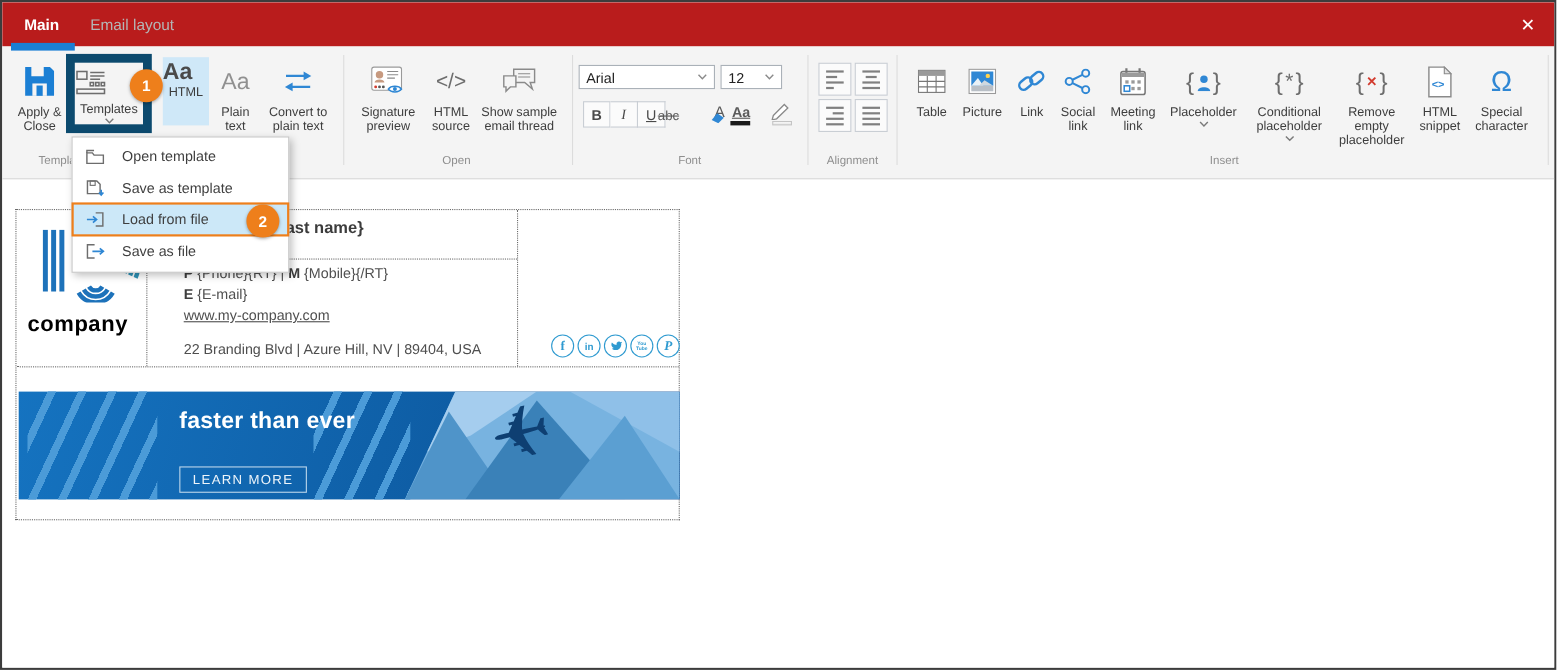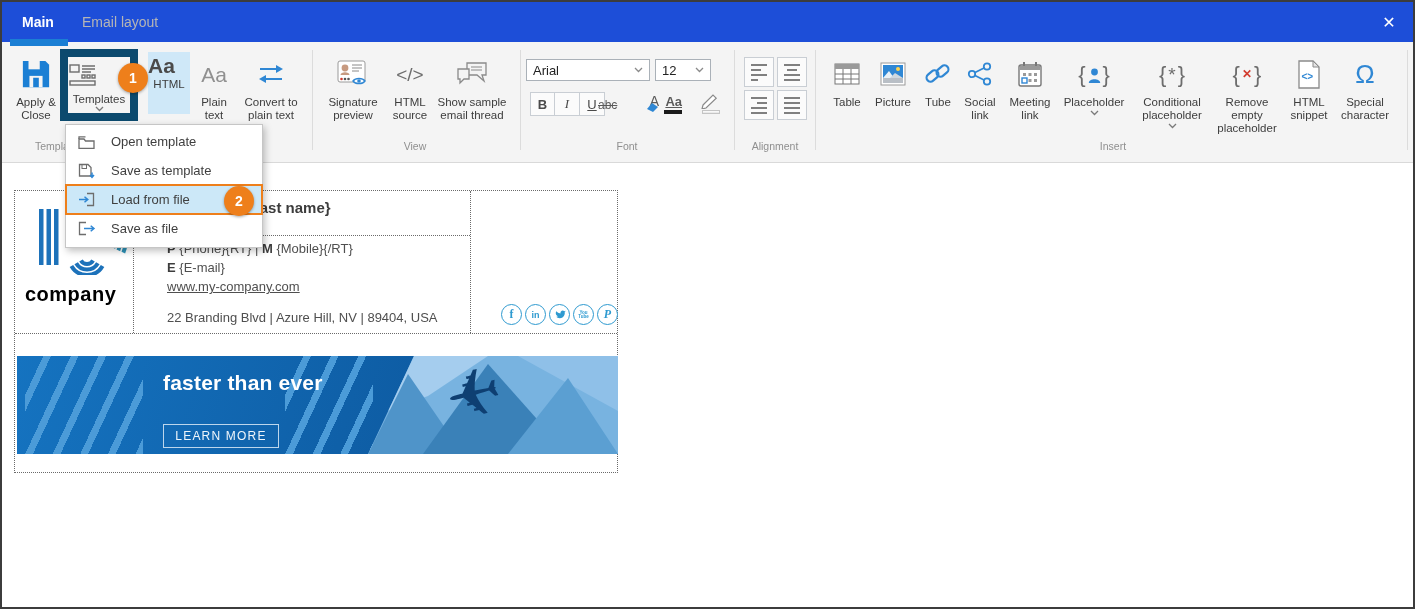--- a/index.html
+++ b/index.html
@@ -1,20 +1,20 @@
 <!DOCTYPE html>
 <html><head>
 <meta charset="utf-8">
 <style>
   * { margin:0; padding:0; box-sizing:border-box; }
   body { background:#e9e9e9; font-family:"Liberation Sans", sans-serif; }
   .page { position:relative; width:1415px; height:609px; background:#fff; border:2px solid #3c3c3c; overflow:hidden; }
 
   
-  .titlebar { position:absolute; left:0; top:0; right:0; height:40px; background:#1d4ed8; z-index:20; }
+  .titlebar { position:absolute; left:0; top:0; right:0; height:40px; background:#b91c1c; z-index:20; }
   .tab { position:absolute; top:12px; font-size:14px; color:#b5b5b5; cursor:default; }
   .tab.active { color:#fff; font-weight:bold; }
   .tab-ind { position:absolute; left:8px; top:37px; width:58px; height:7px; background:#1b7fd4; z-index:21; }
   .close { position:absolute; right:14px; top:11px; color:#fff; font-size:16px; width:20px; text-align:center; }
 
   
   .ribbon { position:absolute; left:0; top:40px; right:0; height:121px; background:#f4f4f4; border-bottom:1px solid #d9d9d9; z-index:5; }
   .rbtn { position:absolute; top:12px; text-align:center; color:#3d3d3d; font-size:11.5px; line-height:13px; }
   .rbtn .ic { height:40px; display:flex; align-items:center; justify-content:center; margin-bottom:2px; }
   .glabel { position:absolute; top:98px; font-size:10.5px; color:#8f8f8f; text-align:center; }
@@ -278,21 +278,21 @@
       <div>Picture</div>
     </div>
 
     <div class="rbtn" style="left:918px;width:36px">
       <div class="ic">
         <svg width="28" height="26" fill="none" stroke="#2f87d4" stroke-width="2.2">
             <rect x="2" y="11" width="13" height="8" rx="4" transform="rotate(-40 8.5 15)"></rect>
             <rect x="12" y="6" width="13" height="8" rx="4" transform="rotate(-40 18.5 10)"></rect>
           </svg>
       </div>
-      <div>Tube</div>
+      <div>Link</div>
     </div>
 
     <div class="rbtn" style="left:956px;width:44px">
       <div class="ic">
         <svg width="26" height="24" fill="none" stroke="#2f87d4" stroke-width="1.8">
             <circle cx="5" cy="12" r="3.2"></circle>
             <circle cx="20" cy="4.5" r="3.2"></circle>
             <circle cx="20" cy="19.5" r="3.2"></circle>
             <path d="M8 10.5L17 6M8 13.5l9 4.5"></path>
           </svg>
@@ -369,21 +369,21 @@
     <div class="rbtn" style="left:1334px;width:58px">
       <div class="ic">
           <span class="omega">Ω</span>
         </div>
       <div>Special character</div>
     </div>
 
     <div class="vdiv" style="left:1405px"></div>
 
     <div class="glabel" style="left:33px;width:70px;text-align:left">Template</div>
-    <div class="glabel" style="left:393px;width:40px">View</div>
+    <div class="glabel" style="left:393px;width:40px">Open</div>
     <div class="glabel" style="left:605px;width:40px">Font</div>
     <div class="glabel" style="left:742px;width:62px">Alignment</div>
     <div class="glabel" style="left:1091px;width:40px">Insert</div>
   </div>
 
   <div class="canvas">
     <div class="sig">
 
       <div class="dl v" style="left:118px;top:0;height:142px"></div>
       <div class="dl v" style="left:455px;top:0;height:142px"></div>

